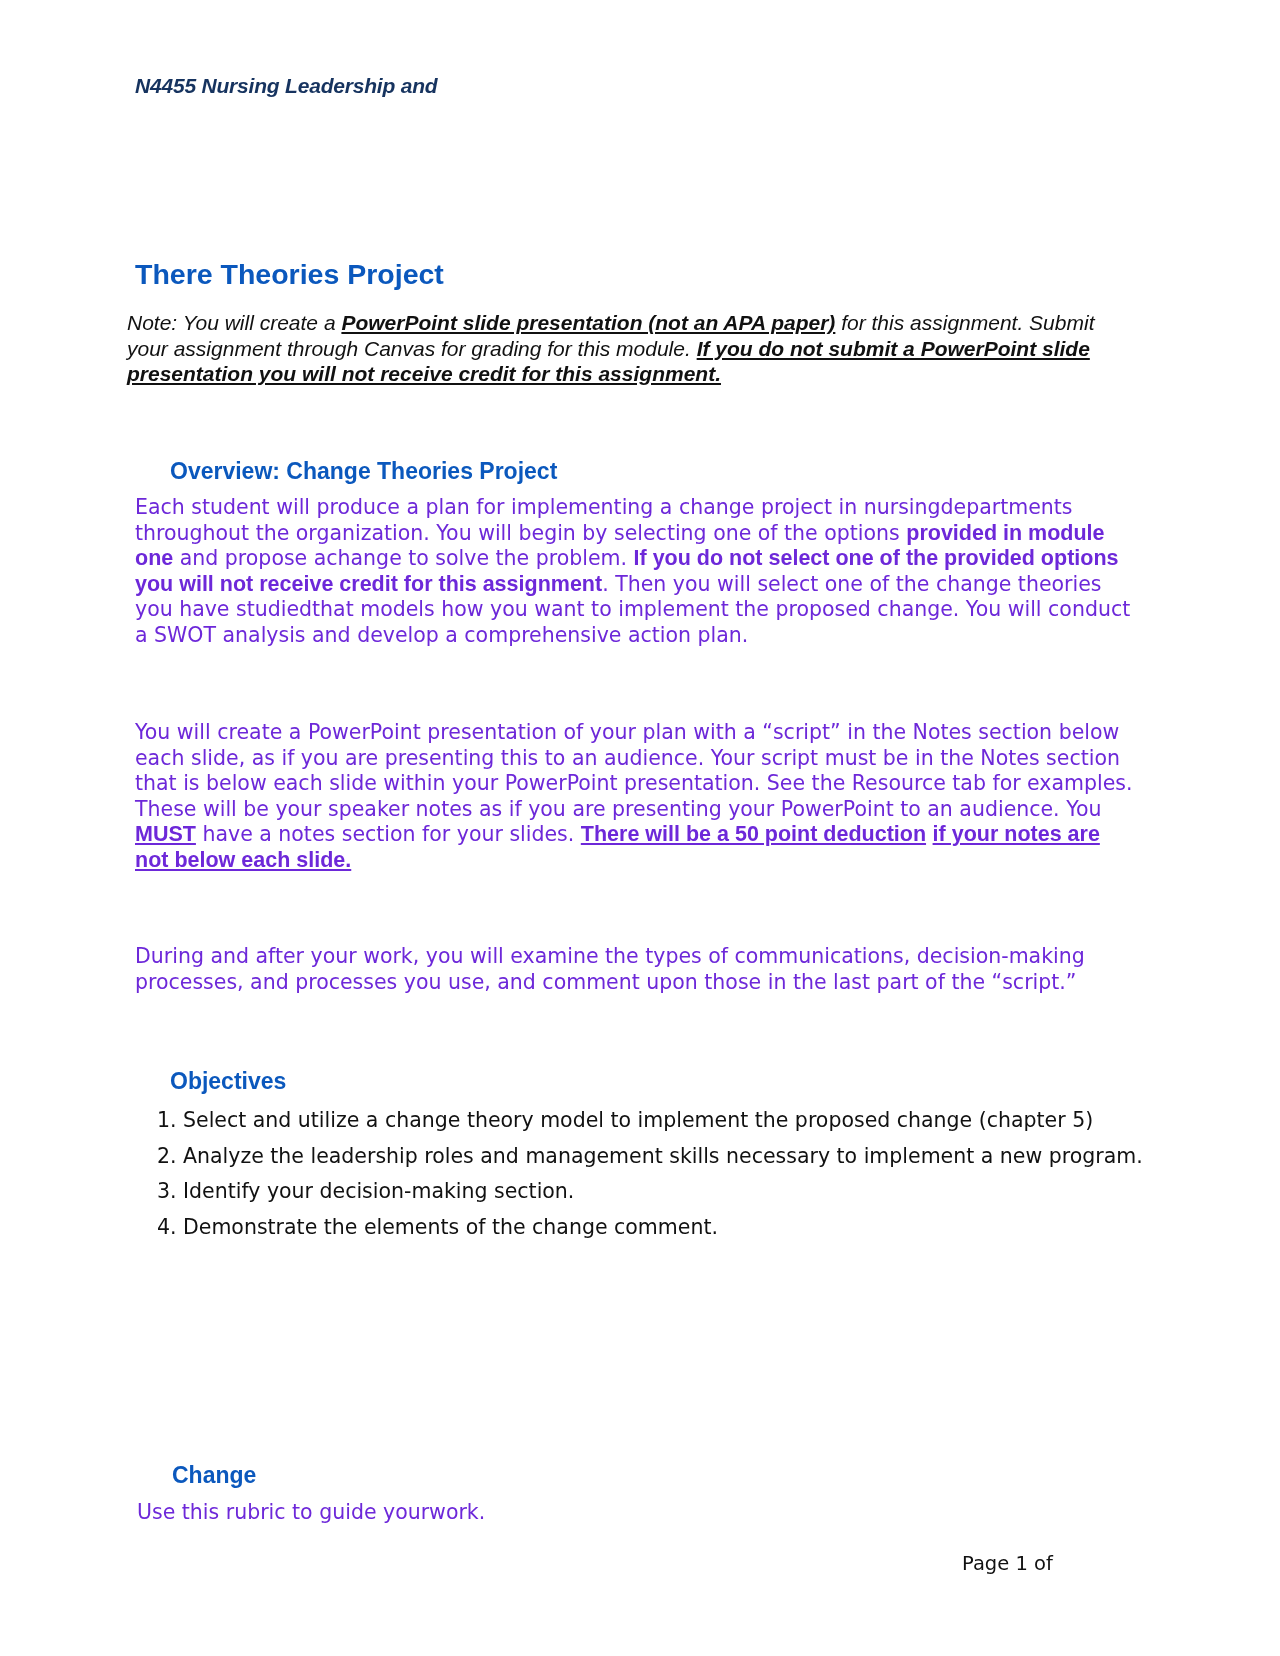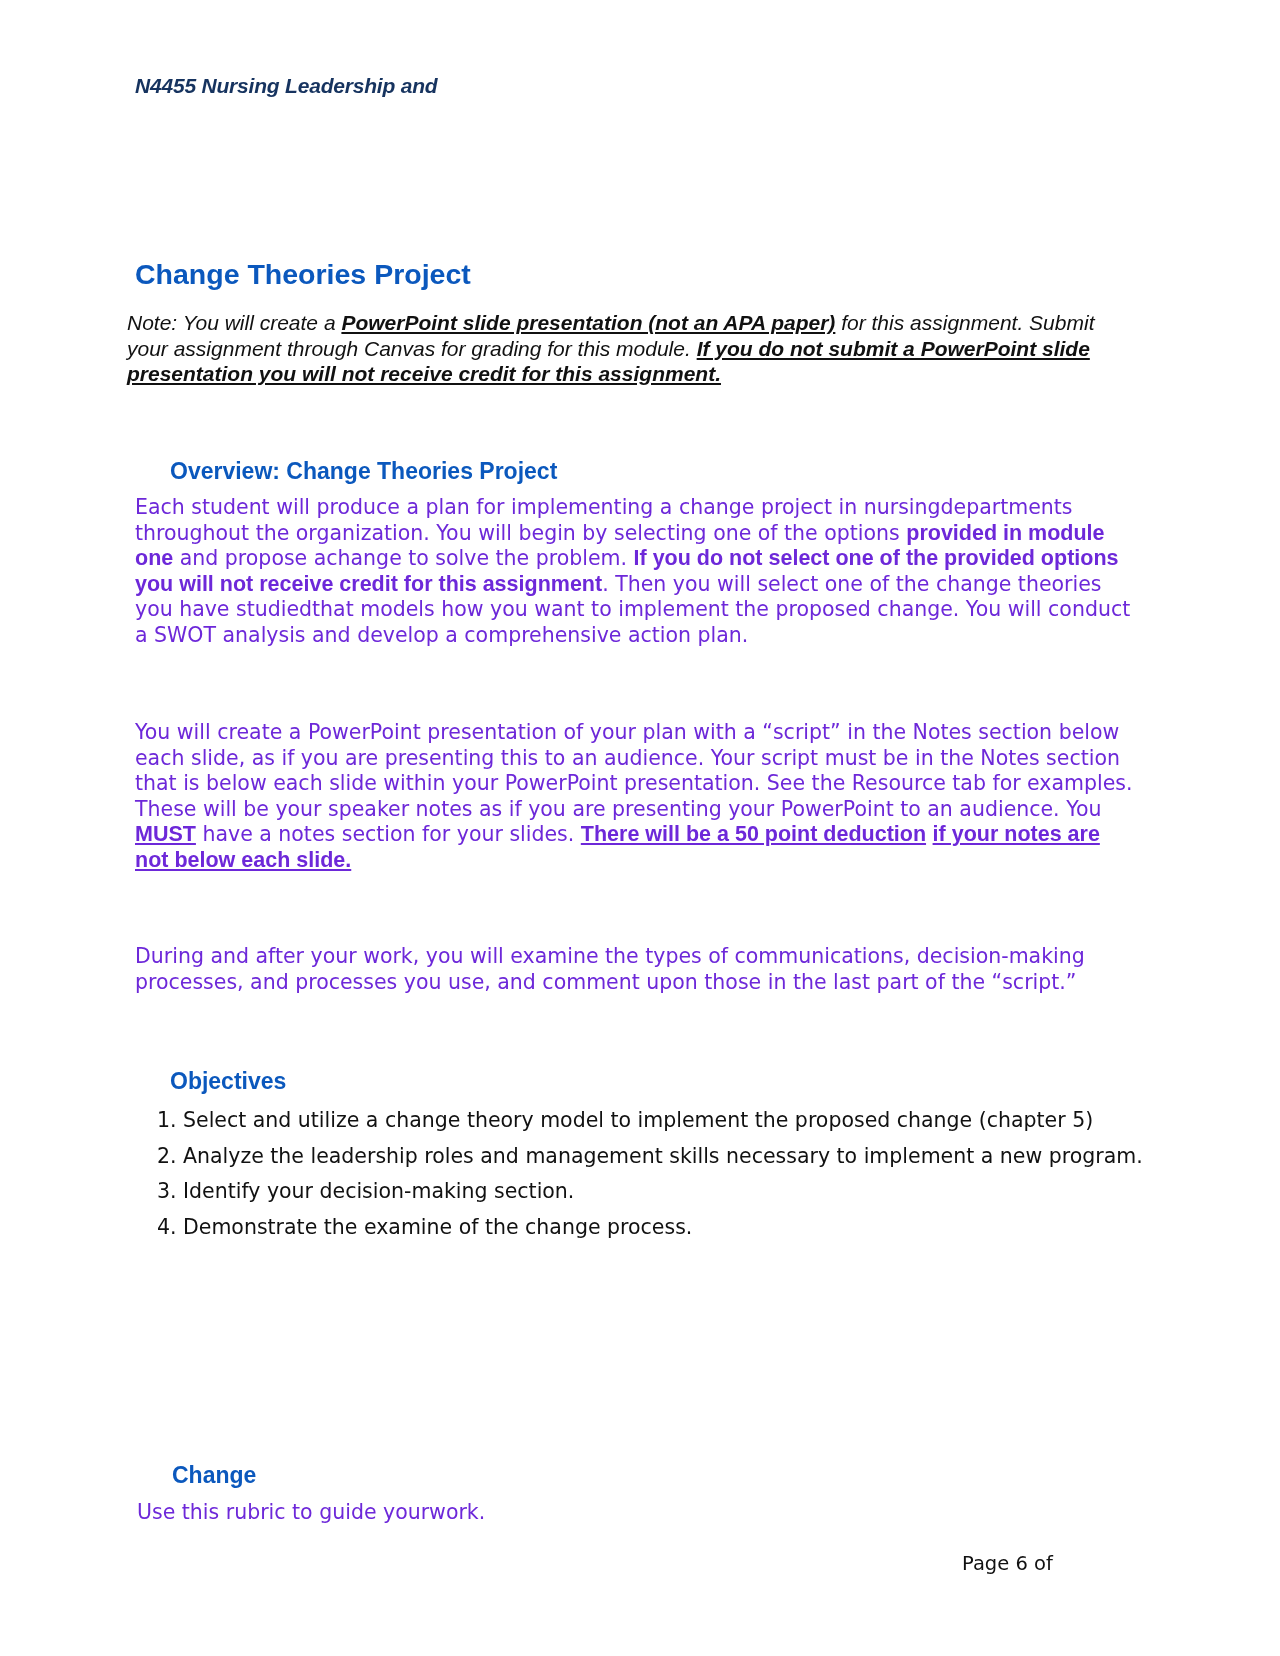--- a/index.html
+++ b/index.html
@@ -46,21 +46,21 @@
   .footer {
     left: 962px; top: 1552px;
     font-family: "DejaVu Sans", sans-serif; font-size: 19.5px; color: #111;
   }
 </style>
 </head>
 <body>
 
 <div class="abs header">N4455 Nursing Leadership and</div>
 
-<div class="abs h1">Change Theories Project</div>
+<div class="abs h1">There Theories Project</div>
 
 <div class="abs note">
   <span>Note: You will create a </span><span class="bu">PowerPoint slide presentation (not an APA paper)</span><span> for this assignment. Submit your assignment through Canvas for grading for this module. </span><span class="bu">If you do not submit a PowerPoint slide presentation you will not receive credit for this assignment.</span>
 </div>
 
 <div class="abs h2" style="left:135px; top:458px;">Overview: Change Theories Project</div>
 
 <div class="abs body para1">
   <span>Each student will produce a plan for implementing a change project in nursingdepartments throughout the organization. You will begin by selecting one of the options </span><b>provided in module one</b><span> and propose achange to solve the problem. </span><b>If you do not select one of the provided options you will not receive credit for this assignment</b><span>. Then you will select one of the change theories you have studiedthat models how you want to implement the proposed change. You will conduct a SWOT analysis and develop a comprehensive action plan.</span>
 </div>
@@ -70,20 +70,20 @@
 </div>
 
 <div class="abs body para3">During and after your work, you will examine the types of communications, decision-making processes, and processes you use, and comment upon those in the last part of the “script.”</div>
 
 <div class="abs h2" style="left:135px; top:1068px;">Objectives</div>
 
 <ol class="objectives">
   <li>Select and utilize a change theory model to implement the proposed change (chapter 5)</li>
   <li>Analyze the leadership roles and management skills necessary to implement a new program.</li>
   <li>Identify your decision-making section.</li>
-  <li>Demonstrate the examine of the change process.</li>
+  <li>Demonstrate the elements of the change comment.</li>
 </ol>
 
 <div class="abs h2" style="left:137px; top:1462px;">Change</div>
 
 <div class="abs body" style="left:137px; top:1500px;">Use this rubric to guide yourwork.</div>
 
-<div class="abs footer">Page 6 of</div>
+<div class="abs footer">Page 1 of</div>
 
 </body></html>

